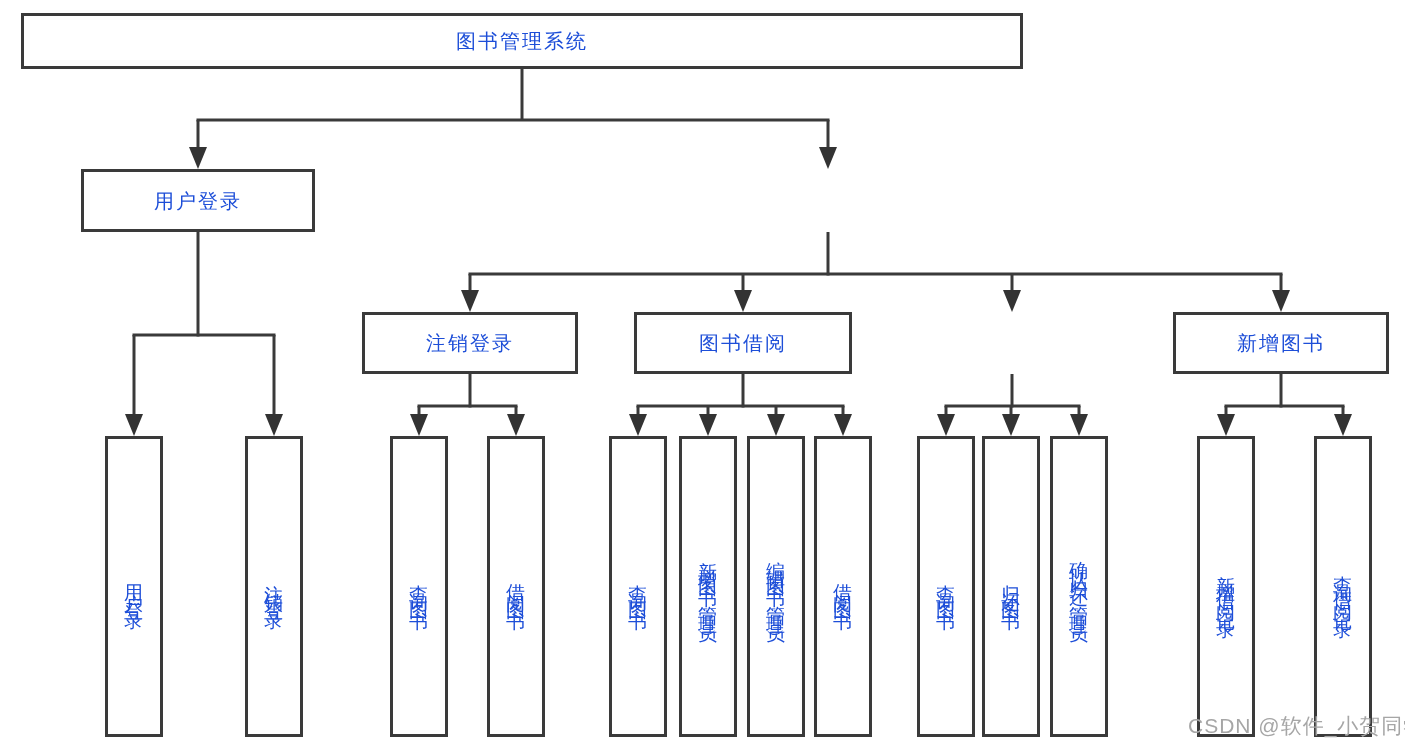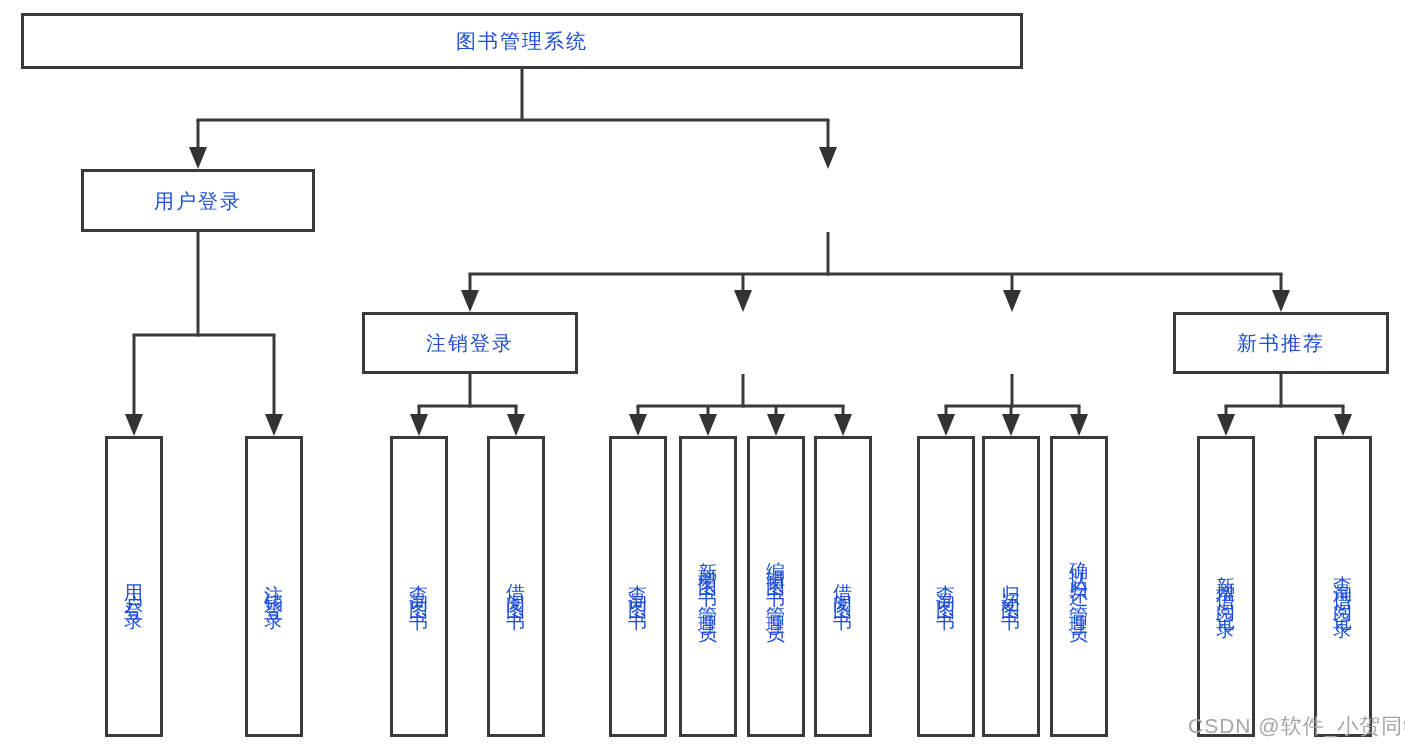--- a/index.html
+++ b/index.html
@@ -123,21 +123,22 @@
       <polygon points="1217,414 1235,414 1226,436"></polygon>
       <polygon points="1334,414 1352,414 1343,436"></polygon>
     </g>
   </svg>
 
   <div class="box h" style="left:21px; top:13px; width:1002px; height:56px">图书管理系统</div>
 
   <div class="box h" style="left:81px; top:169px; width:234px; height:63px">用户登录</div>
 
   <div class="box h" style="left:362px; top:312px; width:216px; height:62px">注销登录</div>
-  <div class="box h" style="left:1173px; top:312px; width:216px; height:62px">新书推荐</div>
+  <div class="box h" style="left:634px; top:312px; width:218px; height:62px">图书借阅</div>
+  <div class="box h" style="left:1173px; top:312px; width:216px; height:62px">新增图书</div>
 
   <div class="box v" style="left:105px; top:436px; width:58px; height:301px">用户登录</div>
   <div class="box v" style="left:245px; top:436px; width:58px; height:301px">注销登录</div>
 
   <div class="box v" style="left:390px; top:436px; width:58px; height:301px">查询图书</div>
   <div class="box v" style="left:487px; top:436px; width:58px; height:301px">借阅图书</div>
 
   <div class="box v" style="left:609px; top:436px; width:58px; height:301px">查询图书</div>
   <div class="box v" style="left:679px; top:436px; width:58px; height:301px">新增图书（管理员）</div>
   <div class="box v" style="left:747px; top:436px; width:58px; height:301px">编辑图书（管理员）</div>

